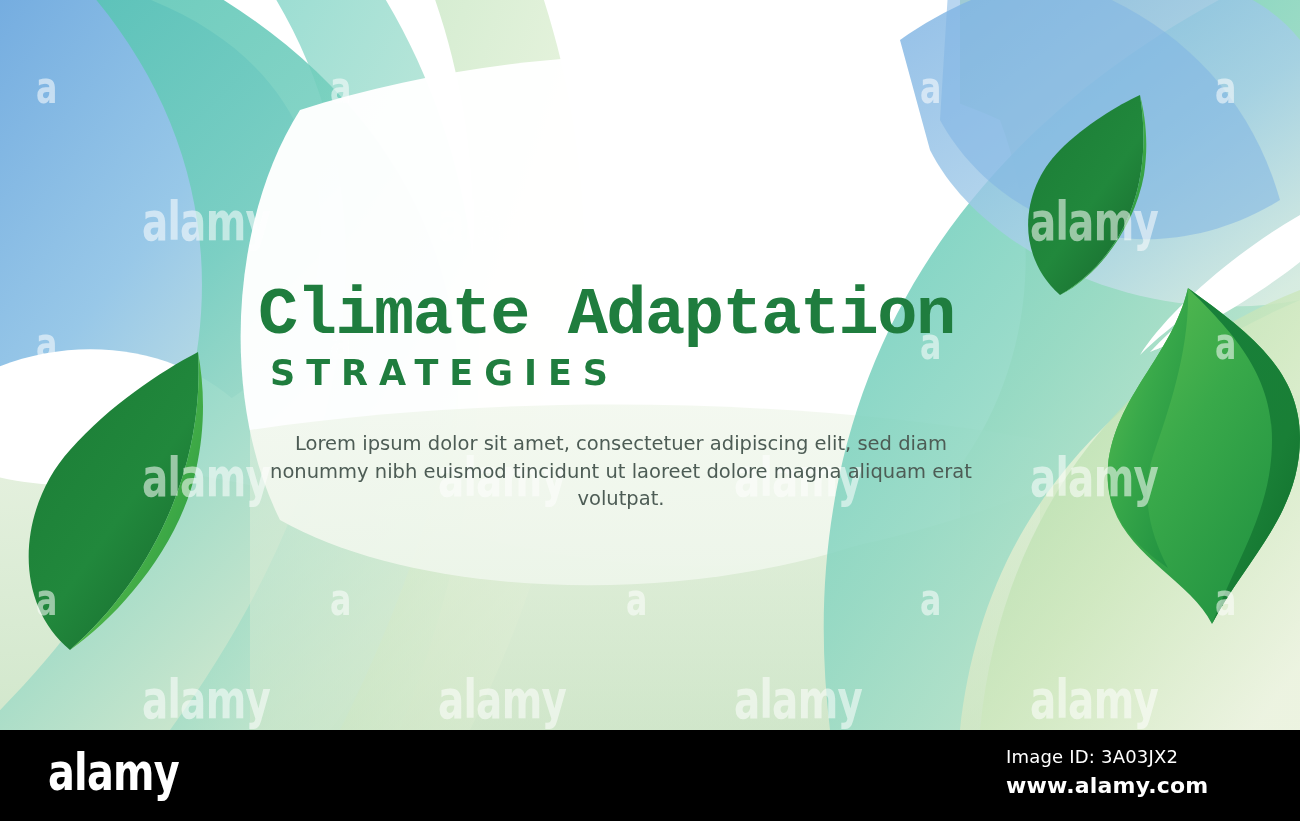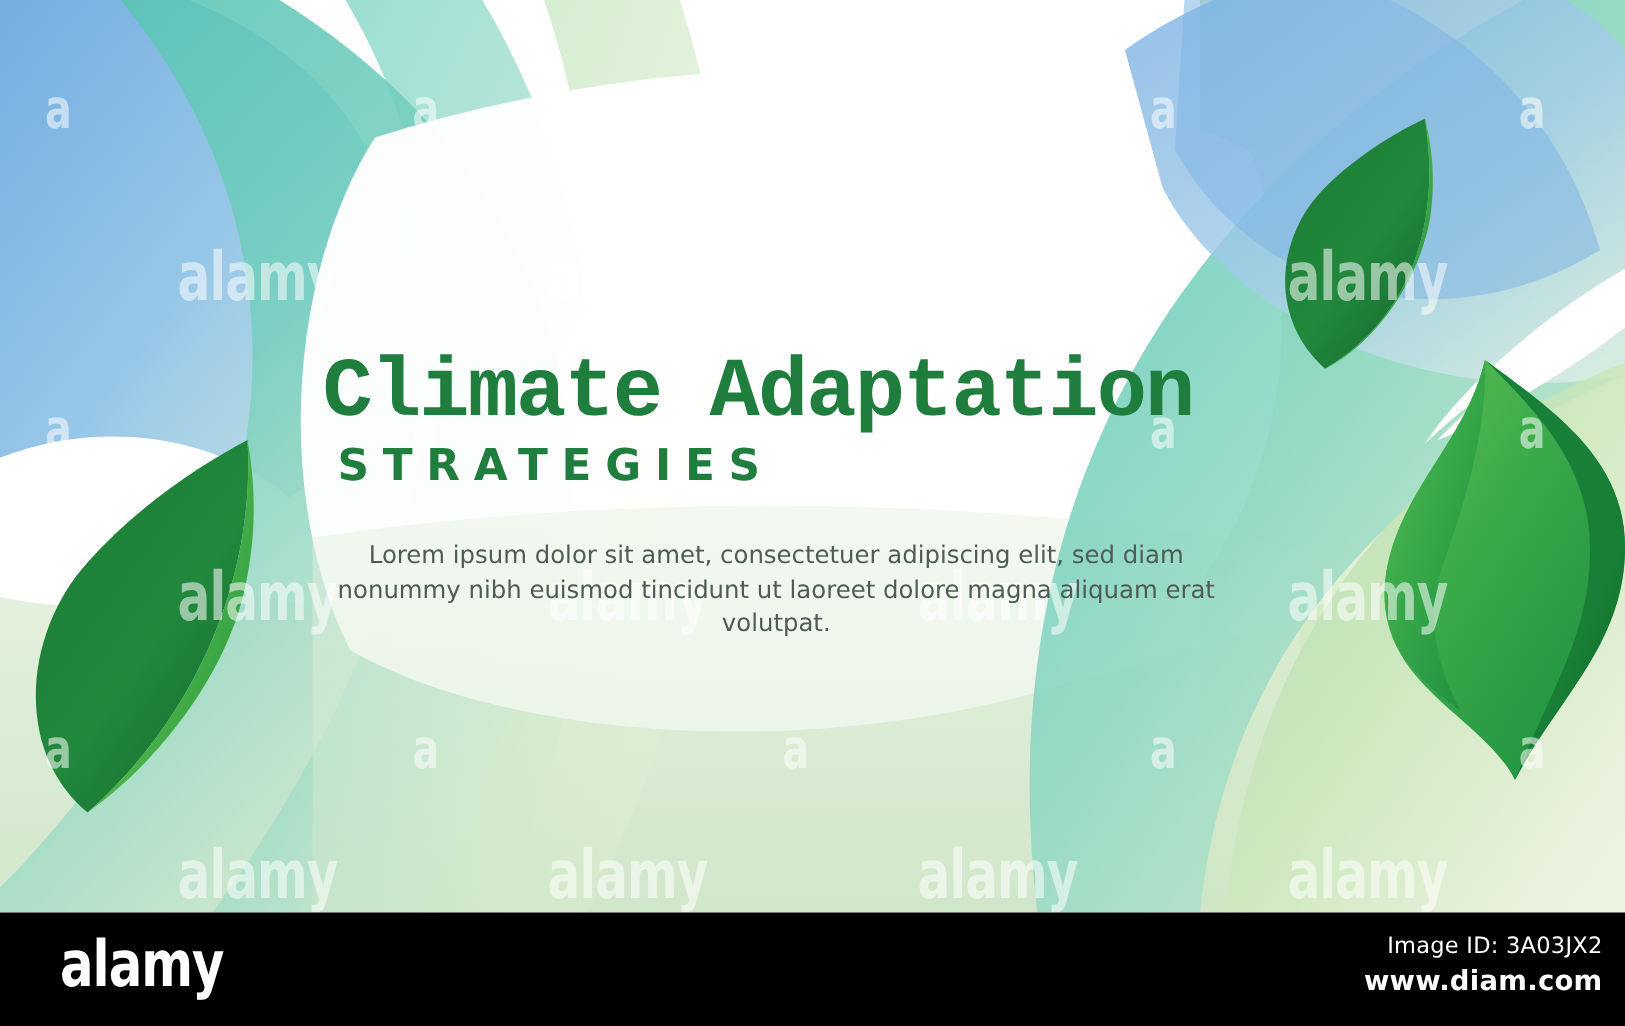--- a/index.html
+++ b/index.html
@@ -131,24 +131,24 @@
     font-size: 51px;
     font-weight: 700;
     color: #ffffff;
     letter-spacing: -1px;
     transform: scaleX(0.78);
     transform-origin: left top;
     line-height: 1.18;
   }
   #alamy-meta {
     position: absolute;
-    right: 18px;
+    right: 34px;
     top: 16px;
     width: 260px;
-    text-align: right;
+    text-align: left;
     color: #ffffff;
     font-family: "DejaVu Sans", sans-serif;
   }
   #image-id {
     font-size: 18px;
     font-weight: 400;
     letter-spacing: 0.2px;
   }
   #alamy-url {
     margin-top: 6px;
@@ -330,17 +330,17 @@
         <p class="body-par">Lorem ipsum dolor sit amet, consectetuer adipiscing elit, sed diam nonummy nibh euismod tincidunt ut laoreet dolore magna aliquam erat volutpat.</p>
       </div>
     </div>
 
   </div>
 
   <div id="alamy-bar">
     <div id="alamy-logo">alamy</div>
     <div id="alamy-meta">
       <div id="image-id">Image ID: 3A03JX2</div>
-      <div id="alamy-url">www.diam.com</div>
+      <div id="alamy-url">www.alamy.com</div>
     </div>
   </div>
 
 </div>
 
 </body></html>

